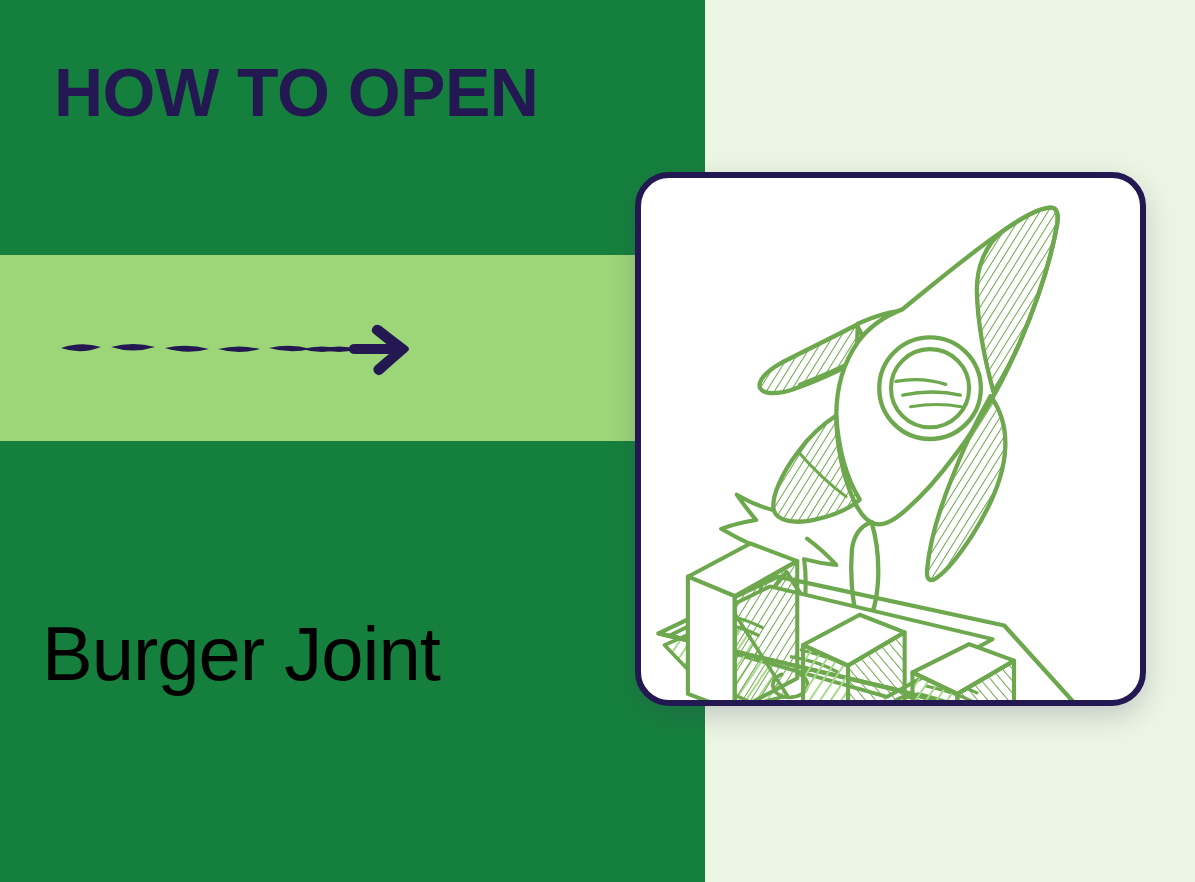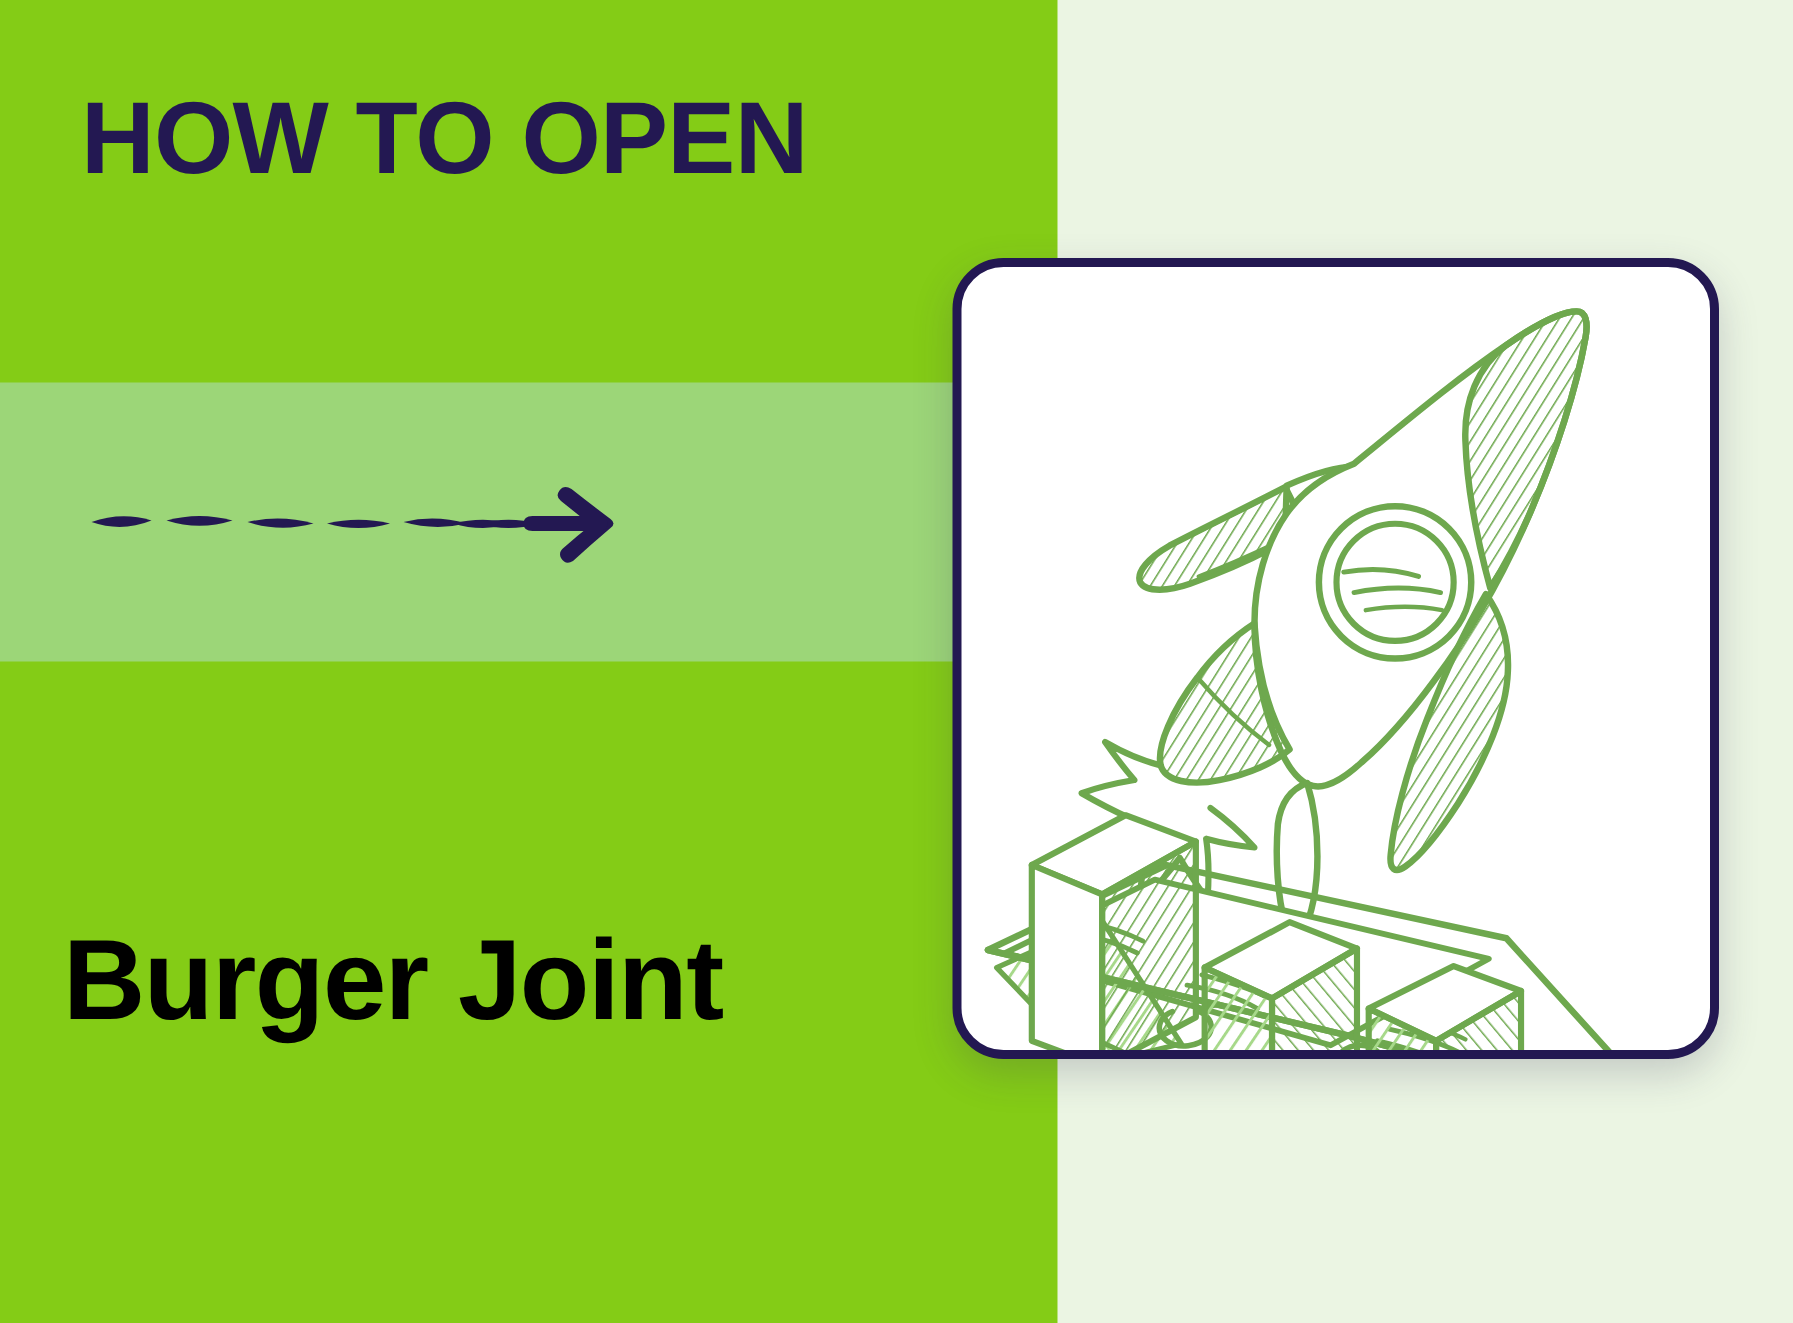--- a/index.html
+++ b/index.html
@@ -7,21 +7,21 @@
     padding: 0;
     background: #ffffff;
   }
   body {
     font-family: "Liberation Sans", sans-serif;
   }
   #canvas {
     position: relative;
     width: 1195px;
     height: 882px;
-    background: #84cc16;
+    background: #15803d;
     overflow: hidden;
   }
 
   
   .pale-panel {
     position: absolute;
     left: 705px;
     top: 0;
     width: 490px;
     height: 882px;
@@ -51,21 +51,21 @@
     white-space: nowrap;
   }
 
   
   .subject {
     position: absolute;
     left: 42px;
     top: 616px;
     font-size: 76px;
     line-height: 1;
-    font-weight: bold;
+    font-weight: normal;
     letter-spacing: -1px;
     color: #000000;
     white-space: nowrap;
   }
 
   
   .arrow-wrap {
     position: absolute;
     left: 55px;
     top: 318px;

